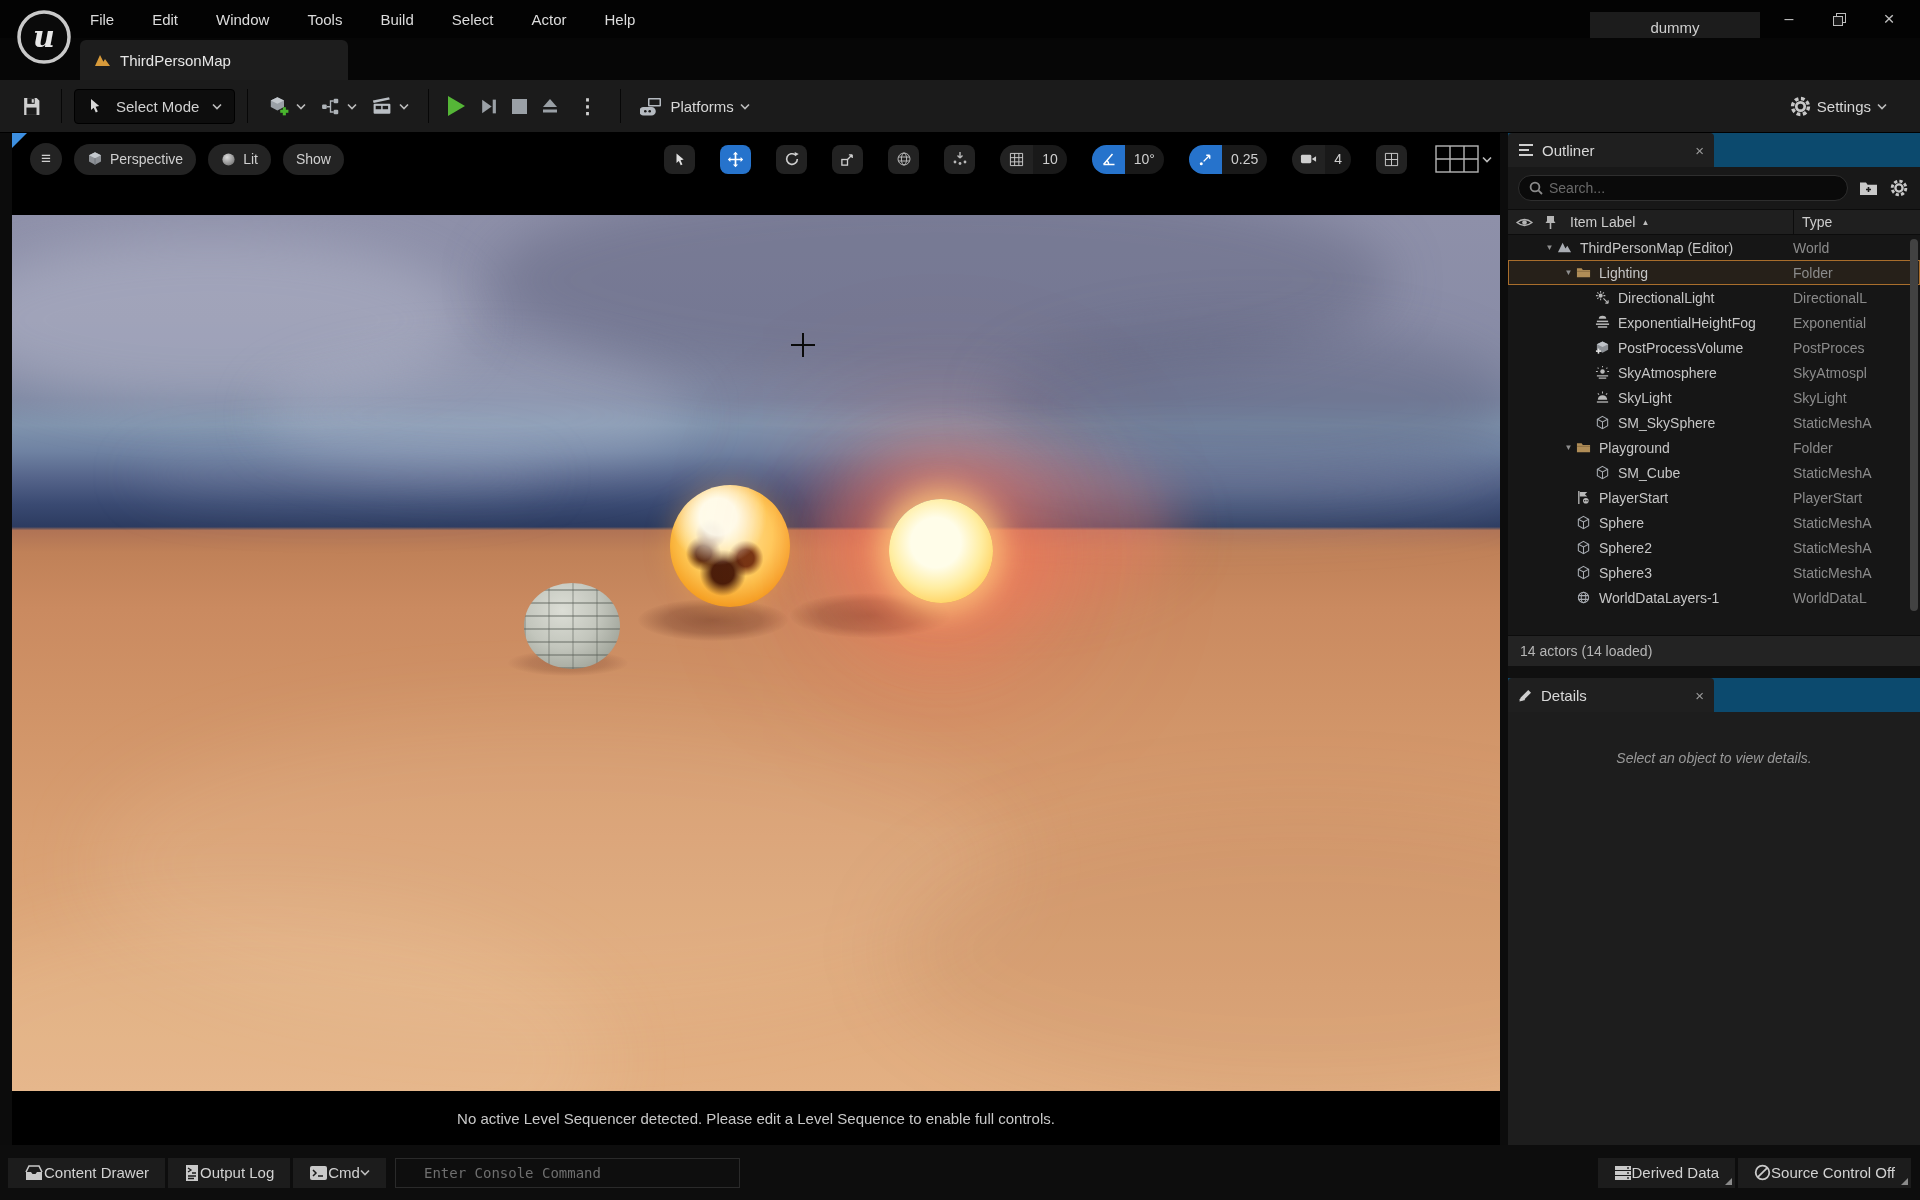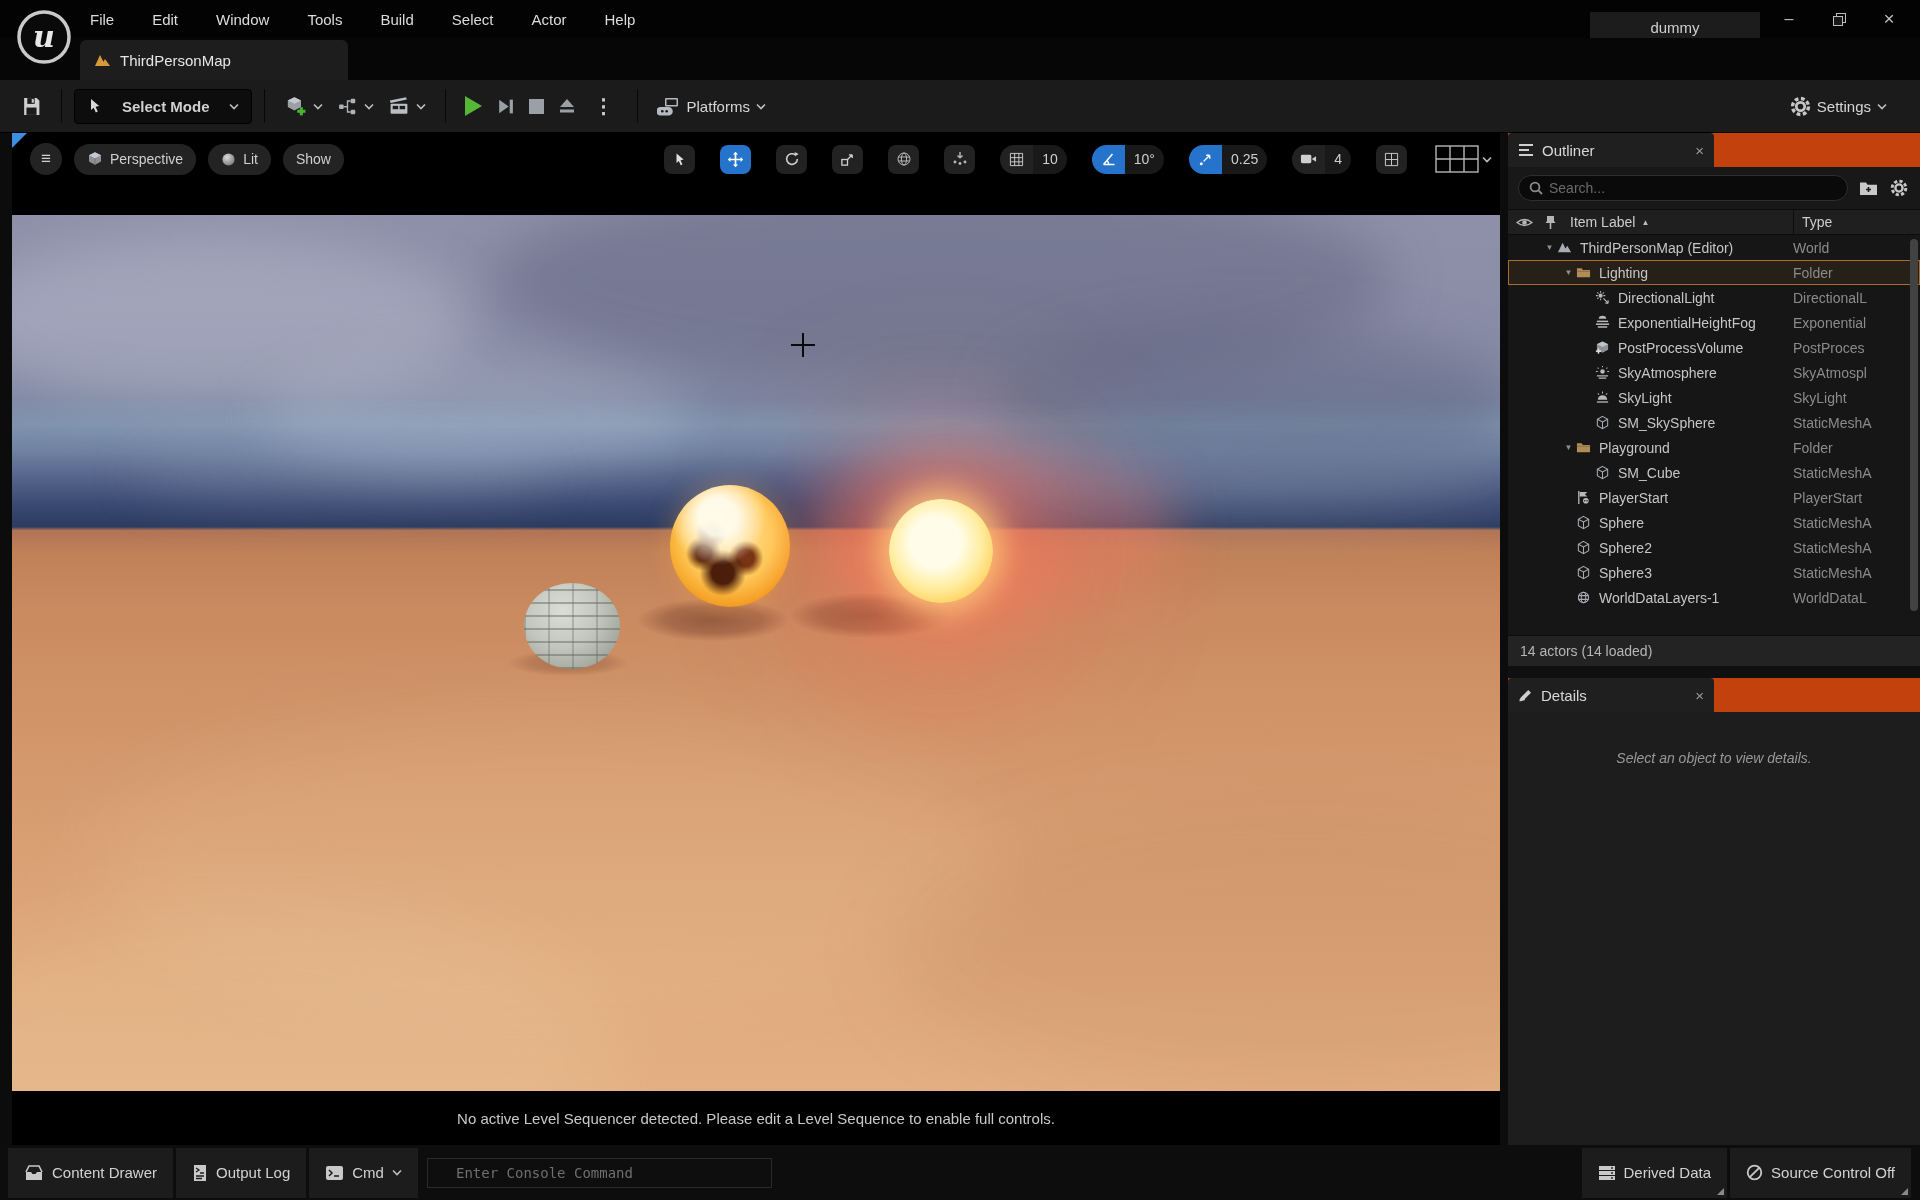--- a/index.html
+++ b/index.html
@@ -18,21 +18,21 @@
 
   
   #tabbar { position:absolute; left:0; top:38px; width:1920px; height:42px; background:#060606; }
   #level-tab { position:absolute; left:80px; top:2px; width:268px; height:40px; background:#1d1d1d; border-radius:6px 6px 0 0; display:flex; align-items:center; gap:9px; padding:0 14px; }
   #level-tab .tab-label { color:#e6e6e6; }
 
   
   #toolbar { position:absolute; left:0; top:80px; width:1920px; height:53px; background:#1b1b1b; border-bottom:1px solid #000; display:flex; align-items:center; padding:0 14px; }
   .tb-sep { width:1px; height:34px; background:#070707; margin:0 12px; }
   .tb-btn { display:flex; align-items:center; gap:6px; padding:5px 7px; border-radius:4px; color:#d6d6d6; }
-  #select-mode-btn { background:#0d0d0d; border:1px solid #000; border-radius:4px; padding:6px 12px; display:flex; align-items:center; gap:19px; height:35px;font-weight:bold; }
+  #select-mode-btn { background:#0d0d0d; border:1px solid #000; border-radius:4px; padding:6px 12px; display:flex; align-items:center; gap:13px; height:35px; }
   .chev { width:10px; height:7px; display:inline-block; }
   .play-tri { width:0; height:0; border-left:17px solid #55b637; border-top:10px solid transparent; border-bottom:10px solid transparent; }
   .stop-sq { width:15px; height:15px; background:#9aa0a6; }
   .kebab { color:#cfcfcf; font-size:20px; font-weight:bold; padding:0 4px; }
   #toolbar .spacer { flex:1; }
   #settings-btn { margin-right:12px; }
 
   
   #workspace { position:absolute; left:0; top:133px; width:1920px; height:1012px; background:#0c0c0c; }
 
@@ -78,21 +78,21 @@
   #sun-sphere { position:absolute; left:877px; top:284px; width:104px; height:104px; border-radius:50%;
     background:radial-gradient(circle at 45% 42%, #fffde9 0 30%, #ffeda0 55%, #ffd262 76%, #ffb43f 93%, #ff9f3a 100%);
     box-shadow:0 0 28px 10px rgba(255,205,125,0.8), 0 0 80px 38px rgba(255,125,92,0.5), 0 0 150px 80px rgba(255,90,80,0.25); }
   #crosshair { position:absolute; left:779px; top:118px; width:24px; height:24px; }
   #crosshair::before { content:""; position:absolute; left:11px; top:0; width:2px; height:24px; background:#0a0a0a; }
   #crosshair::after { content:""; position:absolute; left:0; top:11px; width:24px; height:2px; background:#0a0a0a; }
   #vp-message { position:absolute; left:0; bottom:0; width:100%; height:54px; background:#000; display:flex; align-items:center; justify-content:center; color:#c9c9c9; }
 
   
   #right-panel { position:absolute; left:1508px; top:0; width:412px; height:1012px; display:flex; flex-direction:column; background:#101010; }
-  .tabwell { height:34px; background:#c2410c; display:flex; }
+  .tabwell { height:34px; background:#0c4a6e; display:flex; }
   .panel-tab { width:206px; background:#1f1f1f; border-radius:4px 4px 0 0; display:flex; align-items:center; gap:8px; padding:0 10px; color:#d8d8d8; }
   .panel-tab .x { margin-left:auto; color:#9a9a9a; font-size:15px; }
   #outliner-body { background:#181818; }
   #outliner-search-row { height:42px; display:flex; align-items:center; padding:0 10px; gap:9px; }
   #outliner-search { flex:1; height:26px; background:#0a0a0a; border:1px solid #2e2e2e; border-radius:13px; color:#bdbdbd; padding:0 10px 0 30px; font-size:14px; outline:none; font-family:"Liberation Sans", sans-serif; }
   #outliner-search::placeholder { color:#6a6a6a; }
   #search-icon-wrap { position:absolute; margin-left:10px; width:16px; height:16px; pointer-events:none; }
   .mini-btn { width:22px; height:22px; display:flex; align-items:center; justify-content:center; }
   #outliner-header { height:26px; background:#1f1f1f; border-top:1px solid #0c0c0c; border-bottom:1px solid #0c0c0c; display:flex; align-items:center; font-size:14px; color:#cdcdcd; position:relative; }
   #outliner-header .h-eye { margin-left:8px; }
@@ -110,21 +110,21 @@
   .o-label { white-space:nowrap; overflow:hidden; max-width:185px; }
   .o-type { position:absolute; left:285px; width:112px; color:#8b8b8b; white-space:nowrap; overflow:hidden; }
   #outliner-scrollbar { position:absolute; right:2px; top:4px; width:8px; height:372px; background:#424242; border-radius:4px; }
   #outliner-footer { height:31px; background:#232323; border-top:1px solid #0c0c0c; display:flex; align-items:center; padding:0 12px; color:#b5b5b5; font-size:14px; }
   #panel-gap { height:12px; background:#101010; }
   #details-body { flex:1; background:#1d1d1d; display:flex; justify-content:center; padding-top:38px; }
   #details-empty { font-style:italic; color:#999; font-size:14px; }
 
   
   #statusbar { position:absolute; left:0; top:1145px; width:1920px; height:55px; background:#0d0d0d; display:flex; align-items:center; }
-  .sb-block { height:50px; background:#1c1c1c; display:flex; align-items:center; gap:8px; padding:0 16px; margin-right:3px; color:#d2d2d2; position:relative; }
+  .sb-block { height:30px; background:#1c1c1c; display:flex; align-items:center; padding:0 16px; margin-right:3px; color:#d2d2d2; position:relative; }
   #sb-left { display:flex; align-items:center; height:100%; padding-left:8px; align-items:center; }
   #console-input { width:345px; height:30px; background:#0e0e0e; border:1px solid #2a2a2a; color:#9a9a9a; font-family:"DejaVu Sans Mono", monospace; font-size:14px; padding:0 28px; outline:none; margin-left:6px; }
   #console-input::placeholder { color:#6f6f6f; }
   #sb-right { margin-left:auto; display:flex; height:100%; align-items:center; padding-right:6px; }
   .corner { position:absolute; right:3px; bottom:3px; width:0; height:0; border-left:7px solid transparent; border-bottom:7px solid #8a8a8a; }
 
   svg { display:block; }
 </style>
 </head>
 <body>

